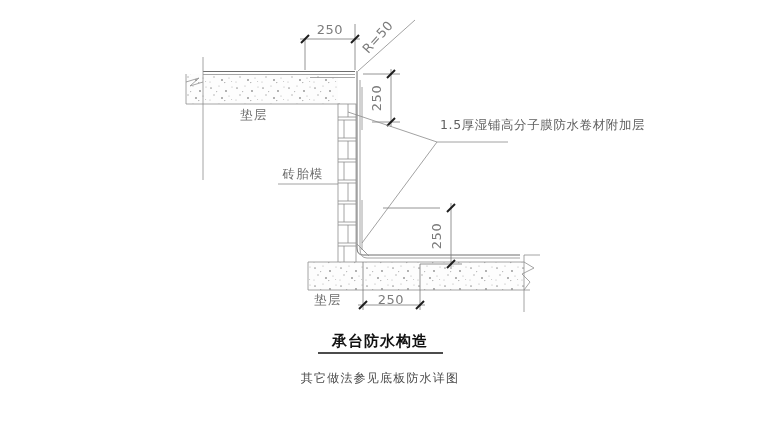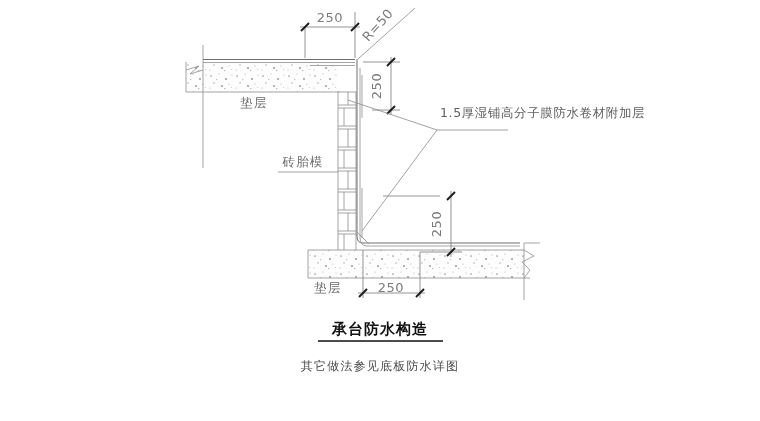--- a/index.html
+++ b/index.html
@@ -11,21 +11,21 @@
   body {
     width: 760px;
     height: 421px;
     position: relative;
     overflow: hidden;
     font-family: "DejaVu Sans", "Liberation Sans", sans-serif;
   }
   #drawing-root {
     position: absolute;
     left: 0;
-    top: 0;
+    top: 12px;
     width: 760px;
     height: 319px;
   }
   svg.cad {
     display: block;
     width: 760px;
     height: 421px;
   }
   
   .ln-thin   { stroke: #8e8e8e; stroke-width: 0.8; fill: none; }

